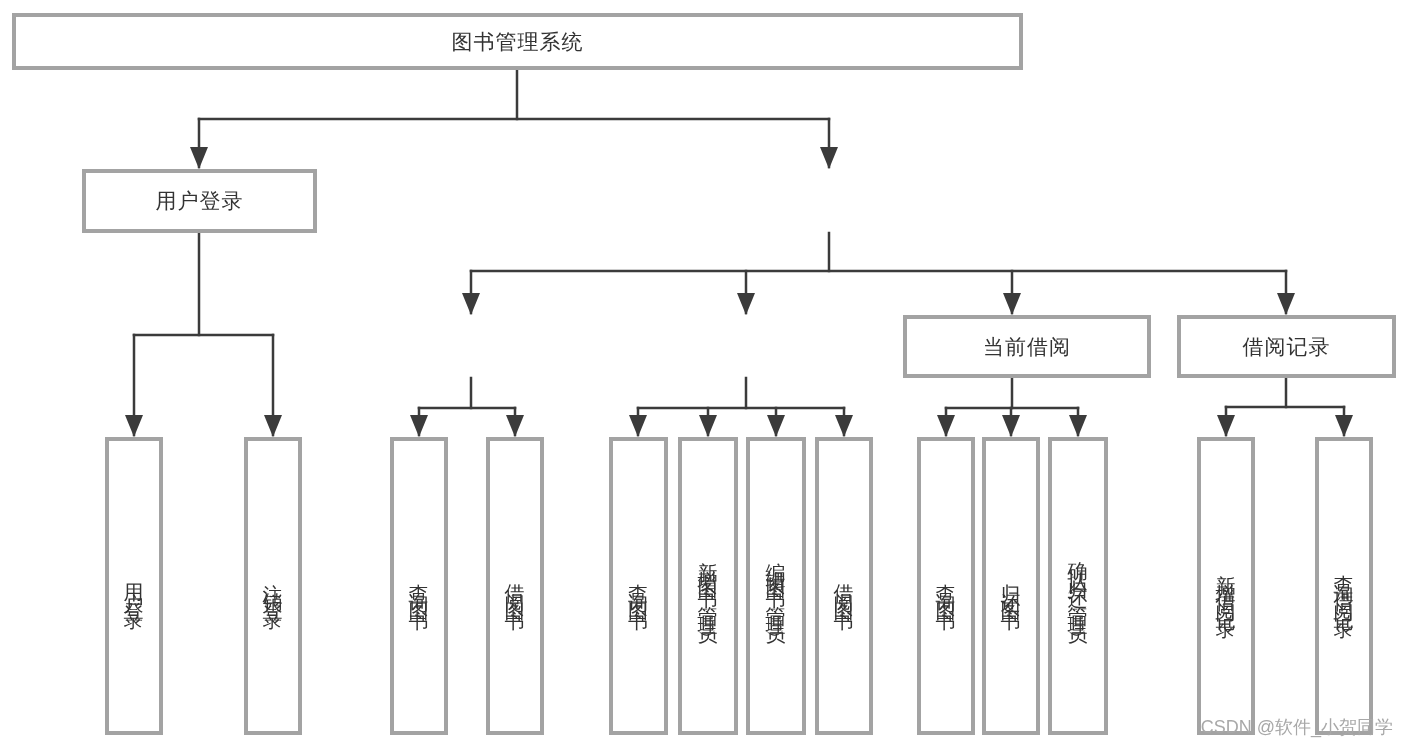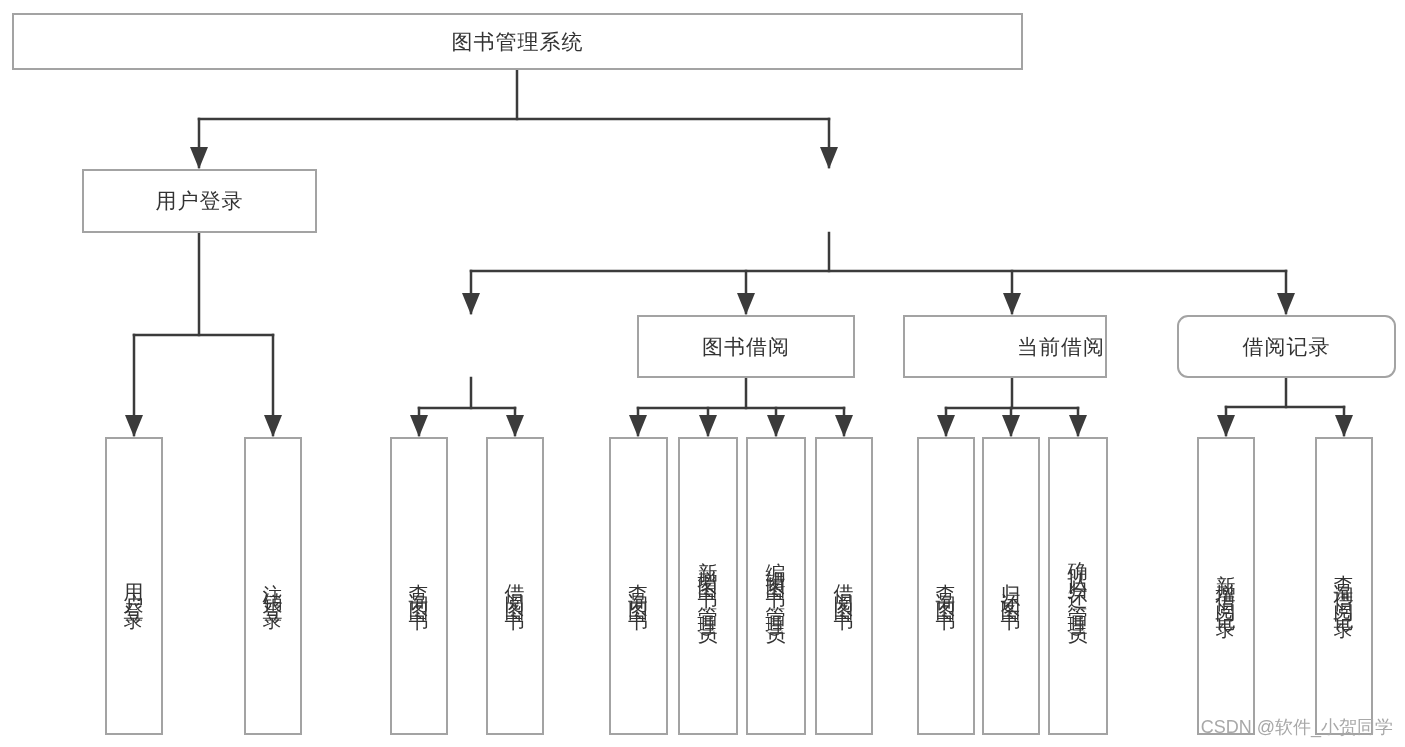--- a/index.html
+++ b/index.html
@@ -7,21 +7,21 @@
     position:relative;
     width:1405px;height:747px;
     background:#ffffff;
     font-family:"Liberation Sans","DejaVu Sans",sans-serif;
     overflow:hidden;
   }
   #wires{position:absolute;left:0;top:0;z-index:0;}
   .box{
     position:absolute;
     box-sizing:border-box;
-    border:2px solid #a3a3a3;
+    border:4px solid #a3a3a3;
     background:#ffffff;
     display:flex;
     align-items:center;
     justify-content:center;
     z-index:1;
   }
   .hlabel{
     font-size:21px;
     color:#333333;
     letter-spacing:1px;
@@ -118,27 +118,24 @@
   </svg>
 
   <div class="box" style="left:12px;top:13px;width:1011px;height:57px;">
     <span class="hlabel">图书管理系统</span>
   </div>
 
   <div class="box" style="left:82px;top:169px;width:235px;height:64px;">
     <span class="hlabel">用户登录</span>
   </div>
 
-  <div class="box" style="left:637px;top:315px;width:218px;height:63px;">
-    <span class="hlabel">图书借阅</span>
-  </div>
-  <div class="box" style="left:903px;top:315px;width:204px;height:63px;justify-content:flex-end;">
+  <div class="box" style="left:903px;top:315px;width:248px;height:63px;">
     <span class="hlabel">当前借阅</span>
   </div>
-  <div class="box" style="left:1177px;top:315px;width:219px;height:63px;border-radius:11px;">
+  <div class="box" style="left:1177px;top:315px;width:219px;height:63px;">
     <span class="hlabel">借阅记录</span>
   </div>
 
   <div class="box" style="left:105px;top:437px;width:58px;height:298px;">
     <span class="vlabel">用户登录</span>
   </div>
   <div class="box" style="left:244px;top:437px;width:58px;height:298px;">
     <span class="vlabel">注销登录</span>
   </div>
 

